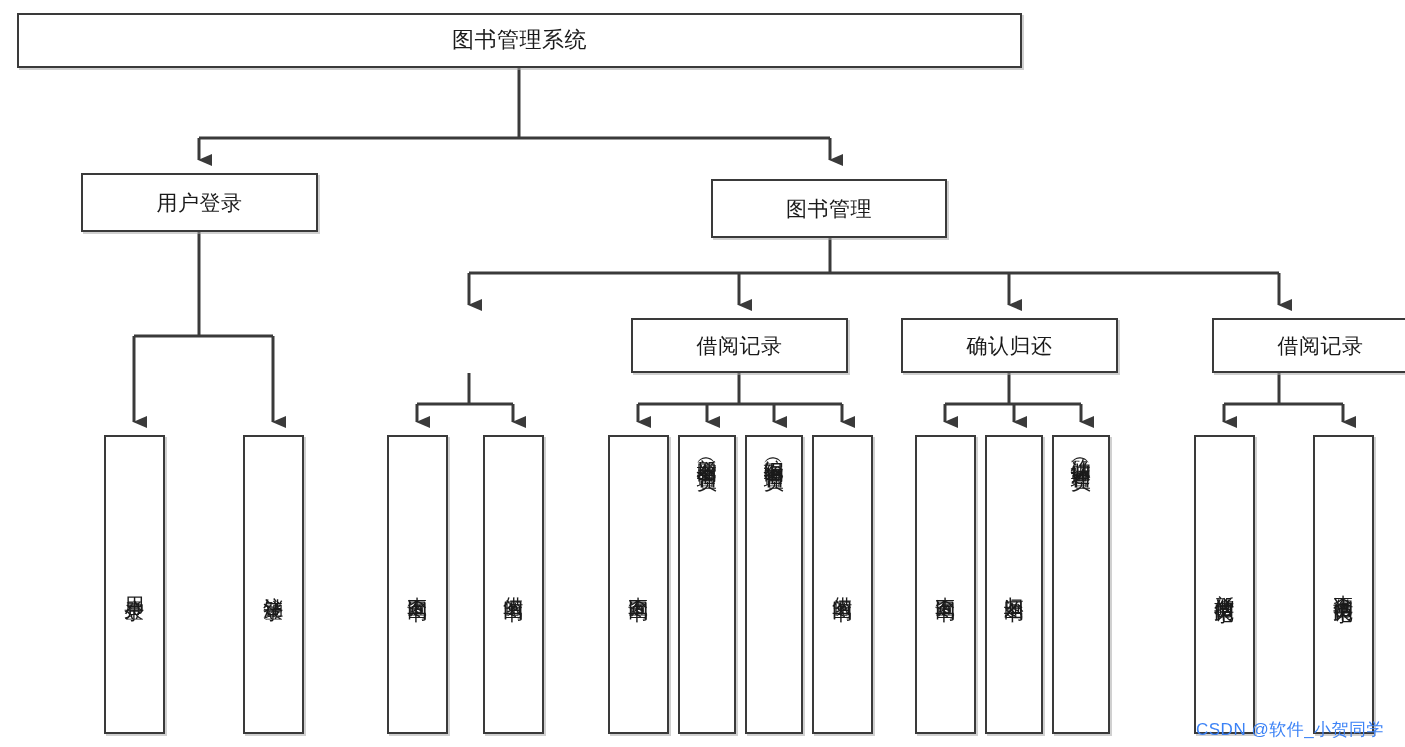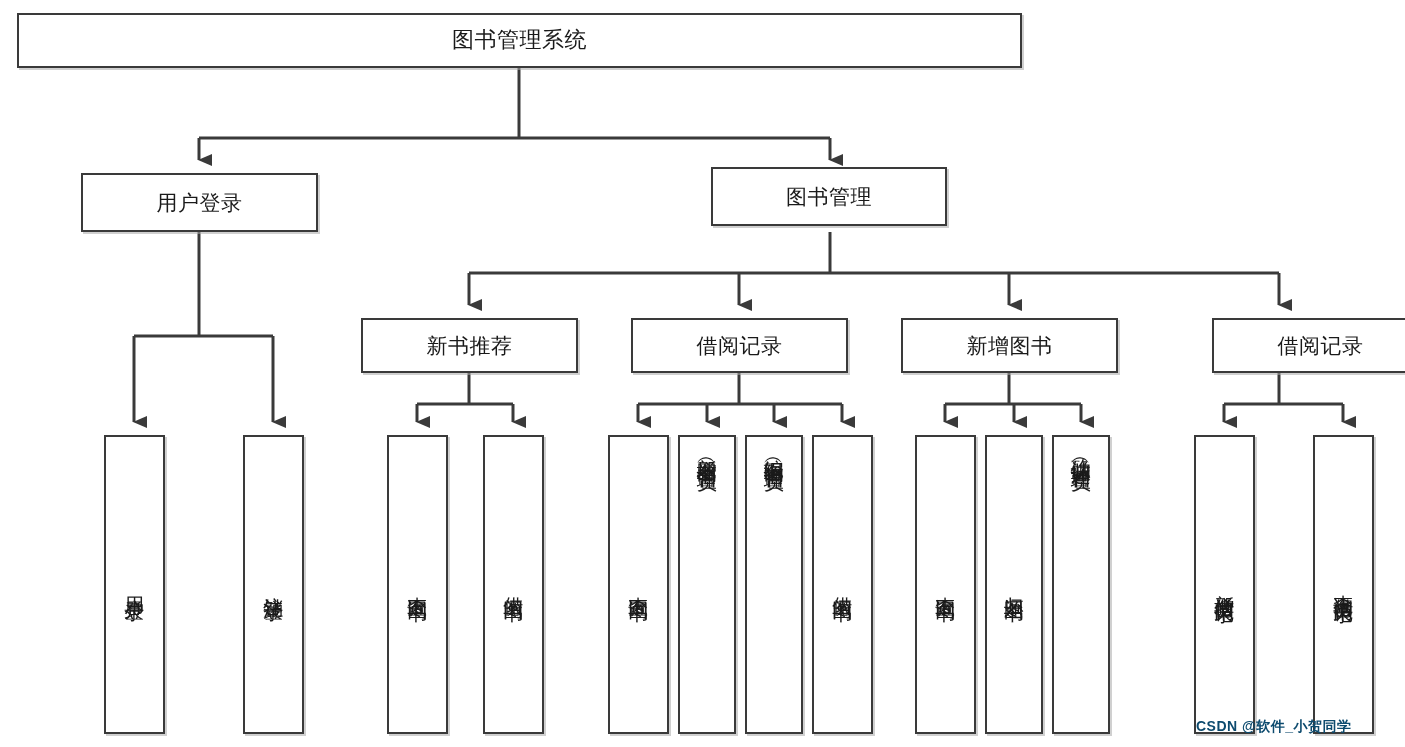--- a/index.html
+++ b/index.html
@@ -66,25 +66,24 @@
     letter-spacing: 2px;
     white-space: nowrap;
     color: #1a1a1a;
   }
   .node.vert.mid {
     align-items: center;
     padding-top: 0;
   }
   .watermark {
     position: absolute;
-    font-size: 14px;
-    color: #0c4a6e;
+    font-size: 17px;
+    color: #3b82f6;
     white-space: nowrap;
     letter-spacing: 0.5px;
-    font-weight: bold;
   }
 </style>
 </head>
 <body>
 
 <div id="stage">
 
   <svg id="wires" viewBox="0 0 1405 747" xmlns="http://www.w3.org/2000/svg">
     <defs>
       <marker id="arrow" viewBox="0 0 12 14" refX="6" refY="13" markerWidth="12" markerHeight="14" orient="auto-start-reverse" markerUnits="userSpaceOnUse">
@@ -135,32 +134,29 @@
     </g>
   </svg>
 
   <div class="node horiz root" style="left: 17px; top: 13px; width: 1005px; height: 55px;">
     <span class="label">图书管理系统</span>
   </div>
 
   <div class="node horiz" style="left: 81px; top: 173px; width: 237px; height: 59px;">
     <span class="label">用户登录</span>
   </div>
-  <div class="node horiz" style="left: 711px; top: 167px; width: 236px; height: 59px;">
+  <div class="node horiz" style="left: 711px; top: 179px; width: 236px; height: 59px;">
     <span class="label">图书管理</span>
   </div>
 
-  <div class="node horiz" style="left: 361px; top: 318px; width: 217px; height: 55px;">
-    <span class="label">新书推荐</span>
-  </div>
   <div class="node horiz" style="left: 631px; top: 318px; width: 217px; height: 55px;">
     <span class="label">借阅记录</span>
   </div>
   <div class="node horiz" style="left: 901px; top: 318px; width: 217px; height: 55px;">
-    <span class="label">新增图书</span>
+    <span class="label">确认归还</span>
   </div>
   <div class="node horiz" style="left: 1171px; top: 318px; width: 217px; height: 55px; margin-left: 41px;">
     <span class="label">借阅记录</span>
   </div>
 
   <div class="node vert mid" style="left: 104px; top: 435px; width: 61px; height: 299px;">
     <span class="label">用户登录</span>
   </div>
   <div class="node vert mid" style="left: 243px; top: 435px; width: 61px; height: 299px;">
     <span class="label">注销登录</span>

